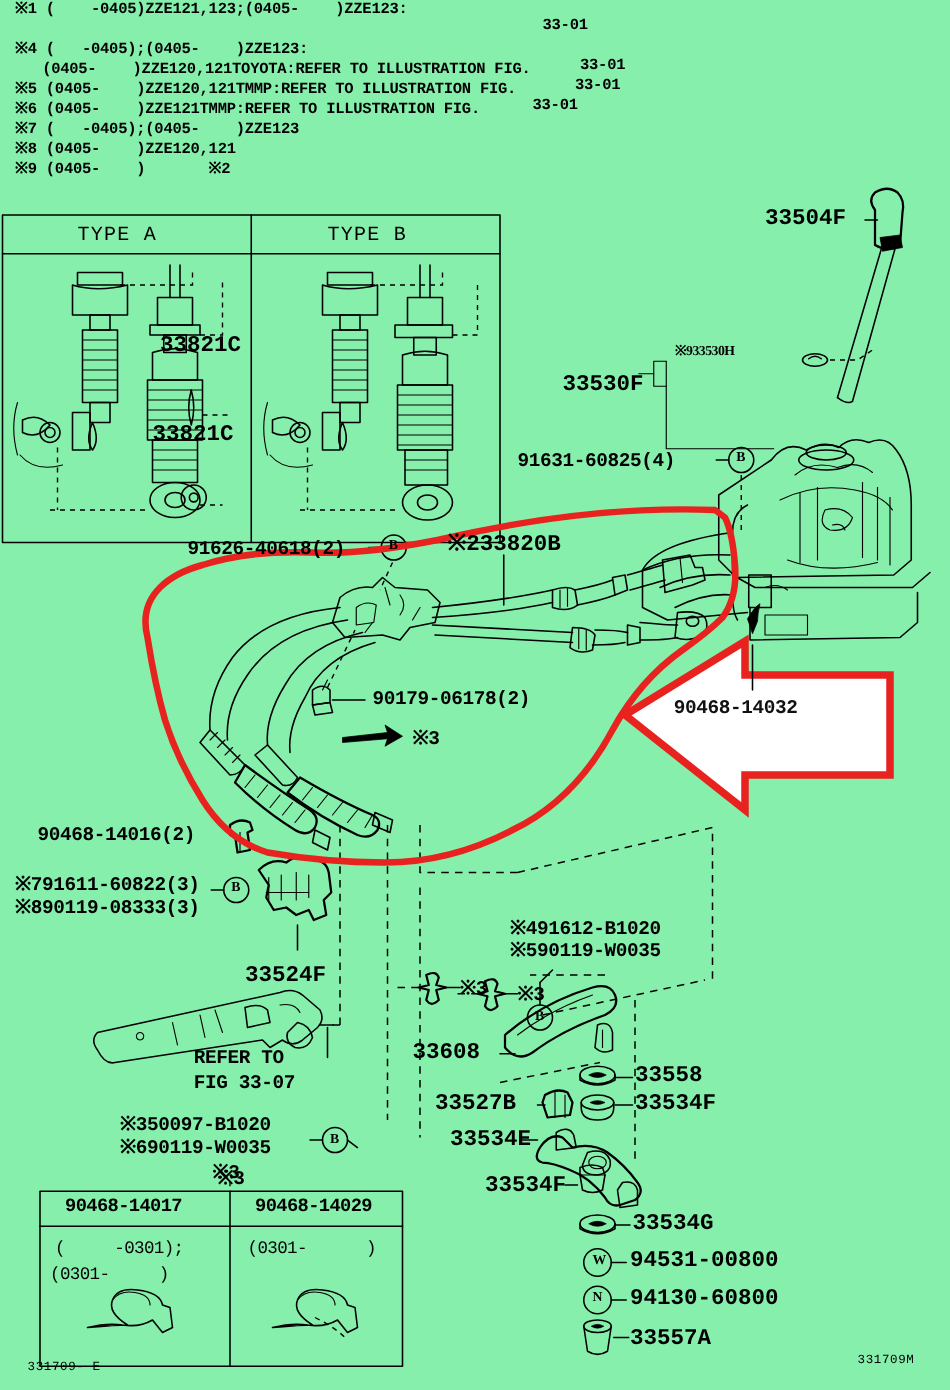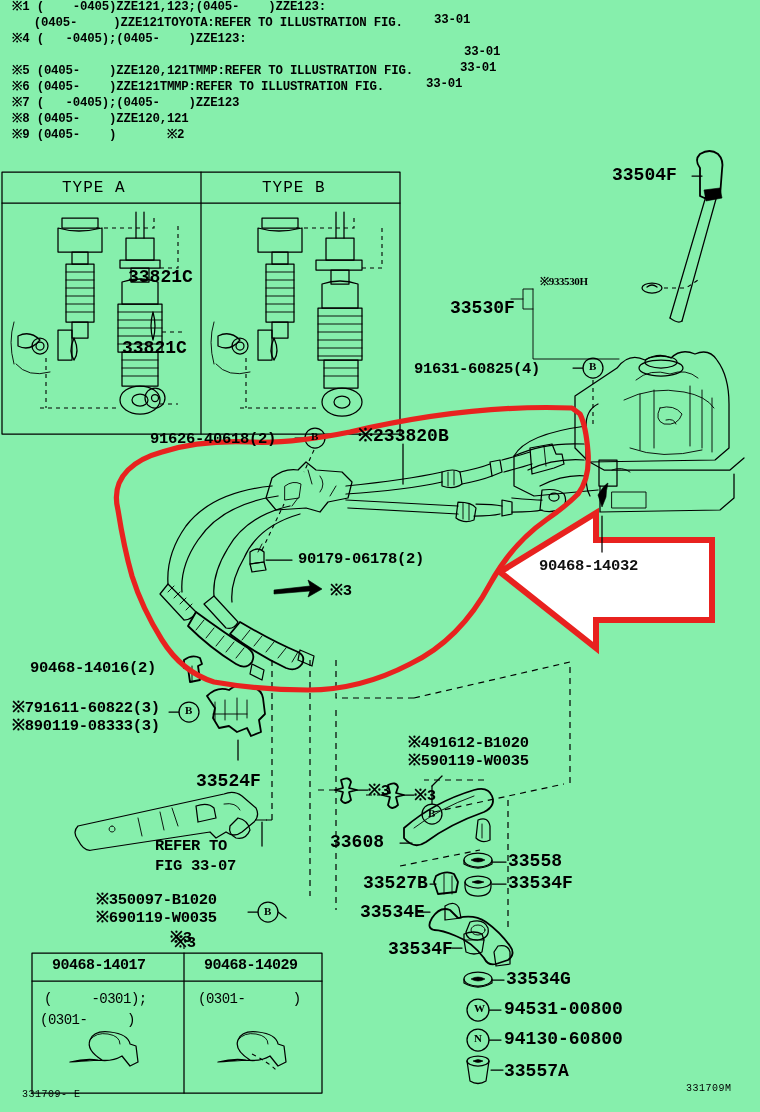--- a/index.html
+++ b/index.html
@@ -538,24 +538,24 @@
          L596 648
          Z"></path>
 
     <g>
       <path class="fillblk" d="M598 495 q6 -10 10 -12 q-2 8 -2 14 l-4 10 z"></path>
       <line x1="602" y1="516" x2="602" y2="552" class="ln"></line>
     </g>
   </svg>
 
   <div class="txt note" style="left:12px; top:1px;">※1 (    -0405)ZZE121,123;(0405-    )ZZE123:</div>
-  <div class="txt note" style="left:12px; top:17px;">   (0405-     )ZZE121TOYOTA:REFER TO ILLUSTRATION FIG.</div>
   <div class="txt note ref" style="left:434px; top:14px;">33-01</div>
 
   <div class="txt note" style="left:12px; top:33px;">※4 (   -0405);(0405-    )ZZE123:</div>
+  <div class="txt note" style="left:12px; top:49px;">   (0405-    )ZZE120,121TOYOTA:REFER TO ILLUSTRATION FIG.</div>
   <div class="txt note ref" style="left:464px; top:46px;">33-01</div>
 
   <div class="txt note" style="left:12px; top:65px;">※5 (0405-    )ZZE120,121TMMP:REFER TO ILLUSTRATION FIG.</div>
   <div class="txt note ref" style="left:460px; top:62px;">33-01</div>
 
   <div class="txt note" style="left:12px; top:81px;">※6 (0405-    )ZZE121TMMP:REFER TO ILLUSTRATION FIG.</div>
   <div class="txt note ref" style="left:426px; top:78px;">33-01</div>
 
   <div class="txt note" style="left:12px; top:97px;">※7 (   -0405);(0405-    )ZZE123</div>
   <div class="txt note" style="left:12px; top:113px;">※8 (0405-    )ZZE120,121</div>
@@ -595,21 +595,21 @@
   <div class="txt pn-sm" style="left:368px; top:783px;">※3</div>
   <div class="txt pn-sm" style="left:414px; top:788px;">※3</div>
 
   <div class="txt pn-sm" style="left:408px; top:735px;">※491612-B1020</div>
   <div class="txt pn-sm" style="left:408px; top:753px;">※590119-W0035</div>
   <div class="txt tiny serif" style="left:428px; top:808px;">B</div>
 
   <div class="txt pn" style="left:330px; top:833px;">33608</div>
   <div class="txt pn" style="left:508px; top:852px;">33558</div>
   <div class="txt pn" style="left:508px; top:874px;">33534F</div>
-  <div class="txt pn" style="left:348px; top:874px;margin-left:15px;">33527B</div>
+  <div class="txt pn" style="left:348px; top:874px;">33527B</div>
   <div class="txt pn" style="left:360px; top:903px;">33534E</div>
   <div class="txt pn" style="left:388px; top:940px;">33534F</div>
   <div class="txt pn" style="left:506px; top:970px;">33534G</div>
   <div class="txt tiny serif" style="left:474px; top:1003px;">W</div>
   <div class="txt pn" style="left:504px; top:1000px;">94531-00800</div>
   <div class="txt tiny serif" style="left:474px; top:1033px;">N</div>
   <div class="txt pn" style="left:504px; top:1030px;">94130-60800</div>
   <div class="txt pn" style="left:504px; top:1062px;">33557A</div>
 
   <div class="txt pn-sm" style="left:174px; top:935px;">※3</div>

